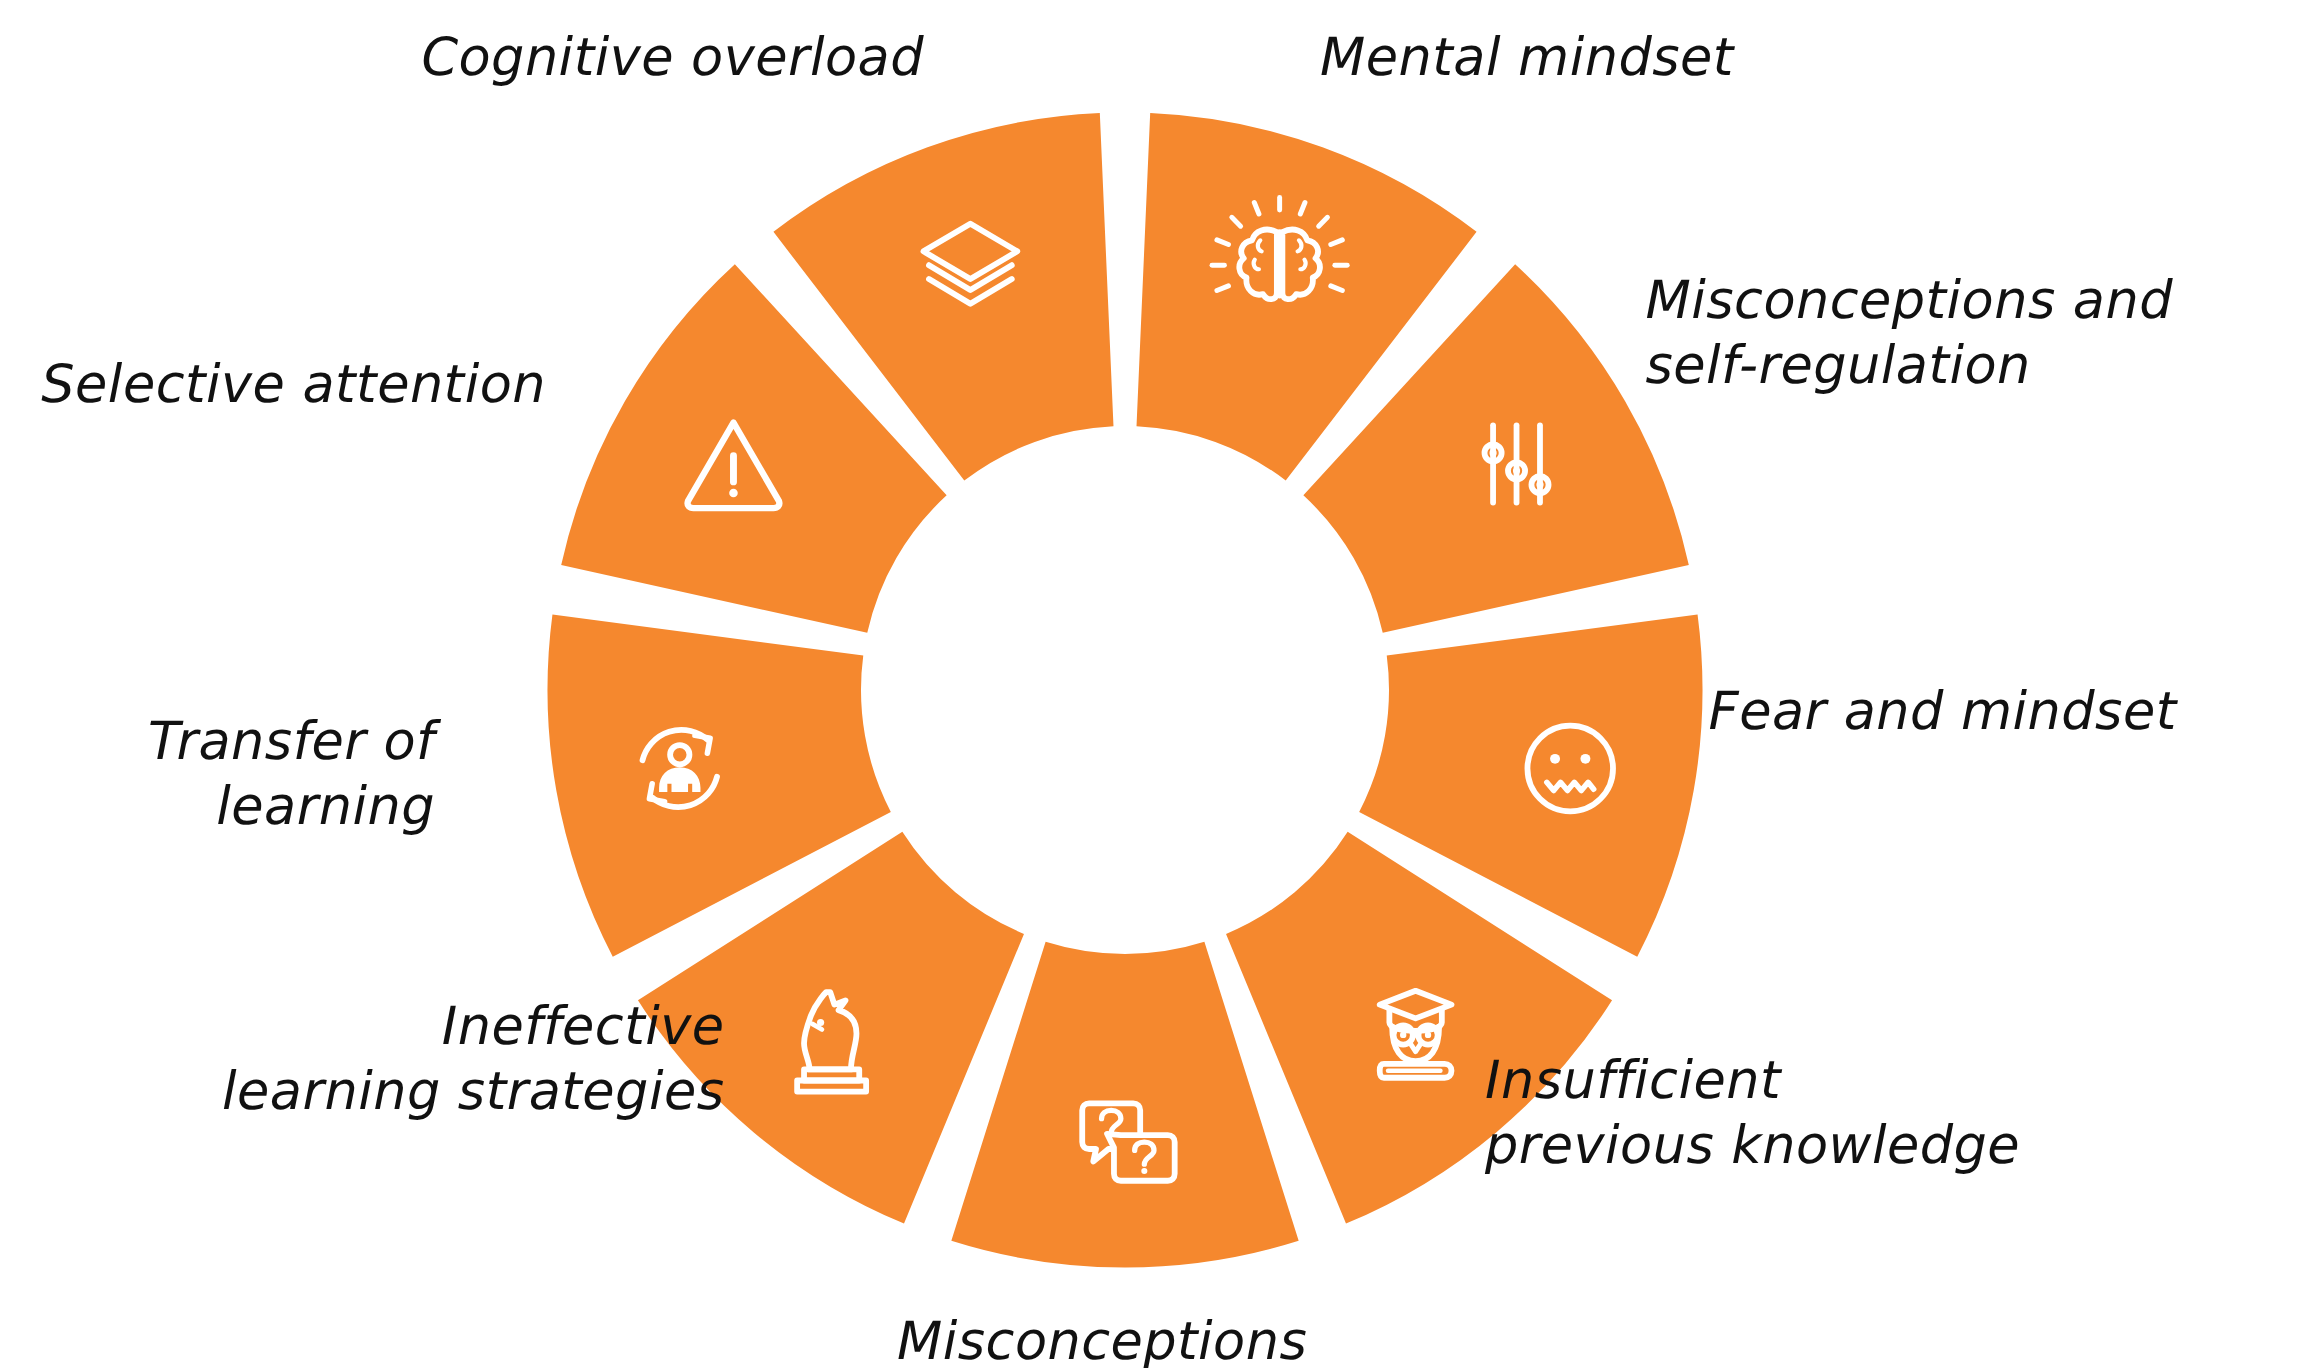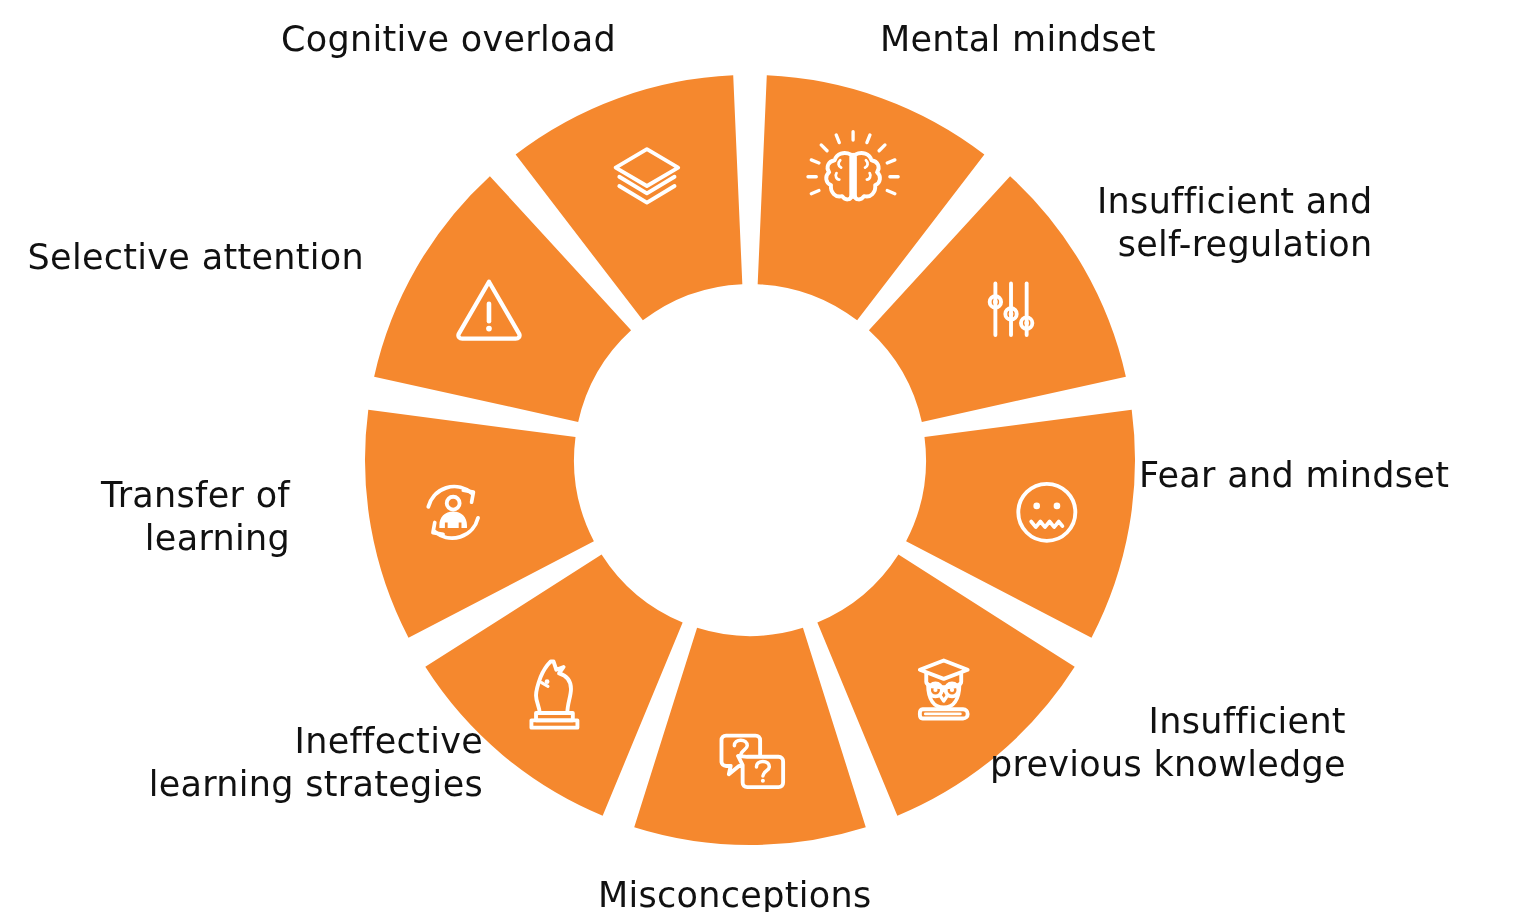--- a/index.html
+++ b/index.html
@@ -31,32 +31,33 @@
   }
   .label {
     position: absolute;
     color: #111111;
     font-family: "DejaVu Sans", sans-serif;
     font-size: 35px;
     line-height: 1.22;
     letter-spacing: 0.3px;
     white-space: pre-line;
     font-weight: 400;
+    font-style: italic;
   }
-  .label.l-right  { text-align: right; }
+  .label.l-right  { text-align: left; }
   .label.l-left   { text-align: right; }
   .label.l-center { text-align: center; }
 
   
   #lbl-0 { left: 880px;  top: 18px;  }                      
   #lbl-1 { left: 1097px; top: 180px; }                      
   #lbl-2 { left: 1139px; top: 454px; }                      
   #lbl-3 { left: 990px;  top: 700px; }                      
   #lbl-4 { left: 598px;  top: 874px; }                      
-  #lbl-5 { right: 1053px; top: 720px; width: 420px; }       
+  #lbl-5 { right: 1053px; top: 664px; width: 420px; }       
   #lbl-6 { right: 1246px; top: 474px; width: 300px; }       
   #lbl-7 { right: 1172px; top: 236px; width: 380px; }       
   #lbl-8 { right: 920px;  top: 18px;  width: 400px; }       
 </style>
 </head>
 <body>
 
 <div id="stage">
 
   <svg class="wheel" viewBox="0 0 1536 912" aria-hidden="true">
@@ -171,21 +172,21 @@
           <g>
             <path fill="none" stroke="#FFFFFF" stroke-width="4.2" stroke-linecap="round" stroke-linejoin="round" d="M50 20 L84 40 L50 60 L16 40 Z"></path>
             <path fill="none" stroke="#FFFFFF" stroke-width="4.2" stroke-linecap="round" stroke-linejoin="round" d="M20 50 L50 68 L80 50"></path>
             <path fill="none" stroke="#FFFFFF" stroke-width="4.2" stroke-linecap="round" stroke-linejoin="round" d="M20 60 L50 78 L80 60"></path>
           </g>
         </g>
       </g>
   </svg>
 
   <div class="label l-right" id="lbl-0">Mental mindset</div>
-  <div class="label l-right" id="lbl-1">Insufficient and
+  <div class="label l-right" id="lbl-1">Misconceptions and
 self-regulation</div>
   <div class="label l-right" id="lbl-2">Fear and mindset</div>
   <div class="label l-right" id="lbl-3">Insufficient
 previous knowledge</div>
   <div class="label l-center" id="lbl-4">Misconceptions</div>
   <div class="label l-left" id="lbl-5">Ineffective
 learning strategies</div>
   <div class="label l-left" id="lbl-6">Transfer of
 learning</div>
   <div class="label l-left" id="lbl-7">Selective attention</div>

